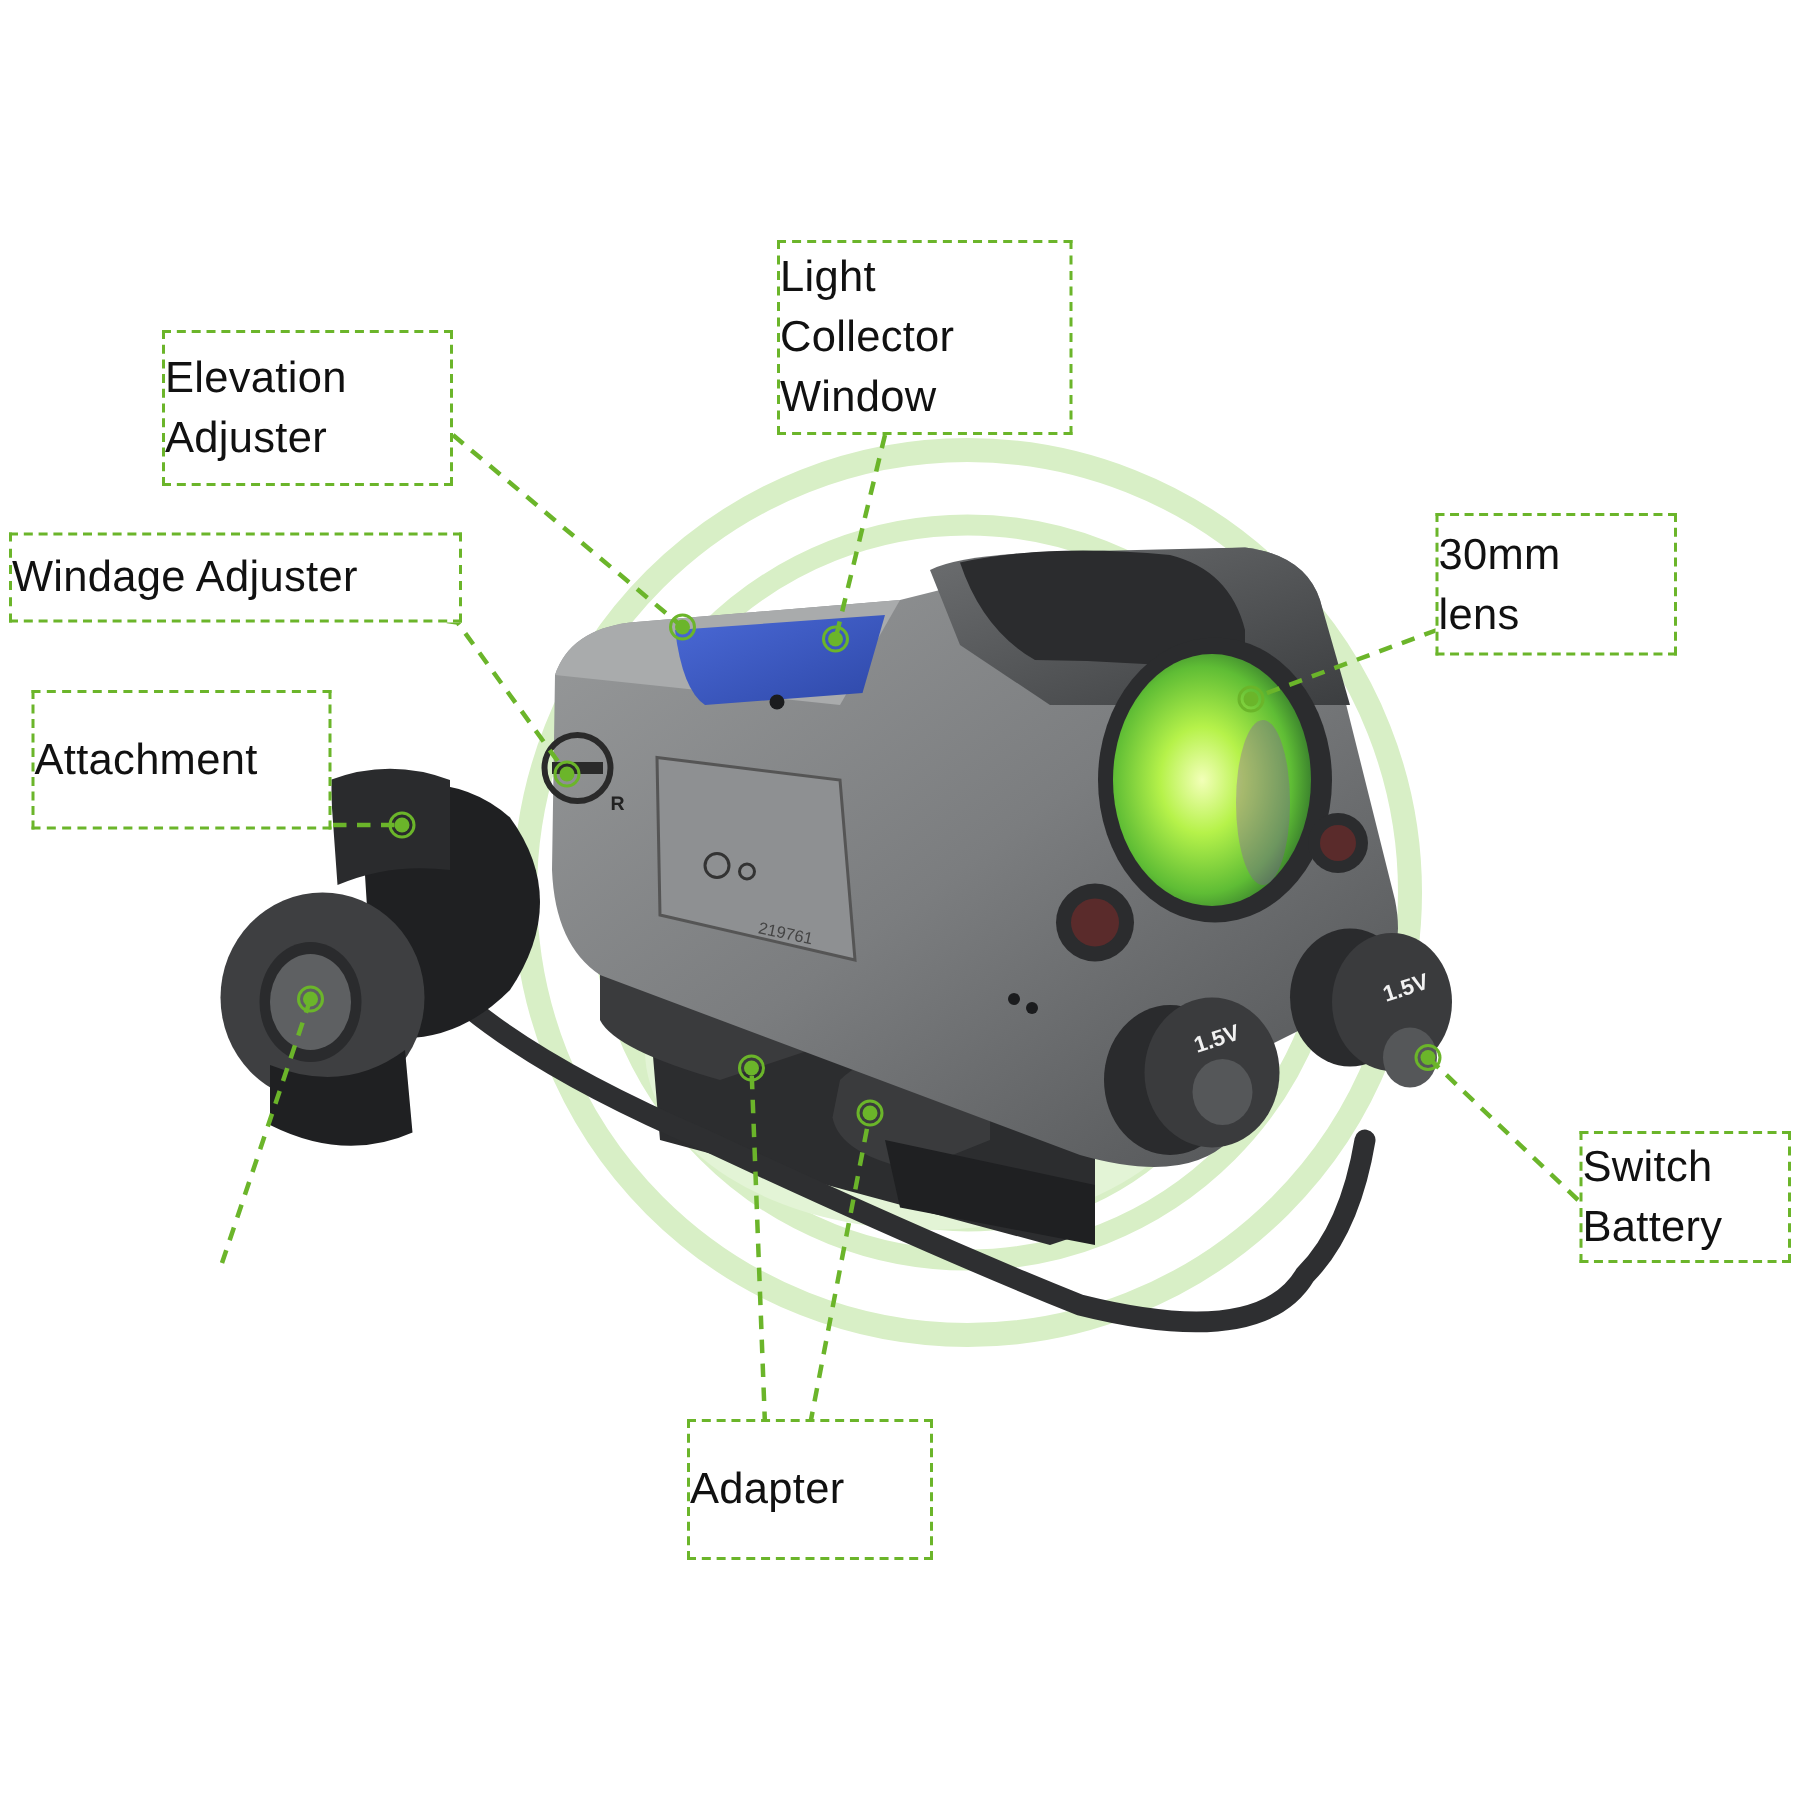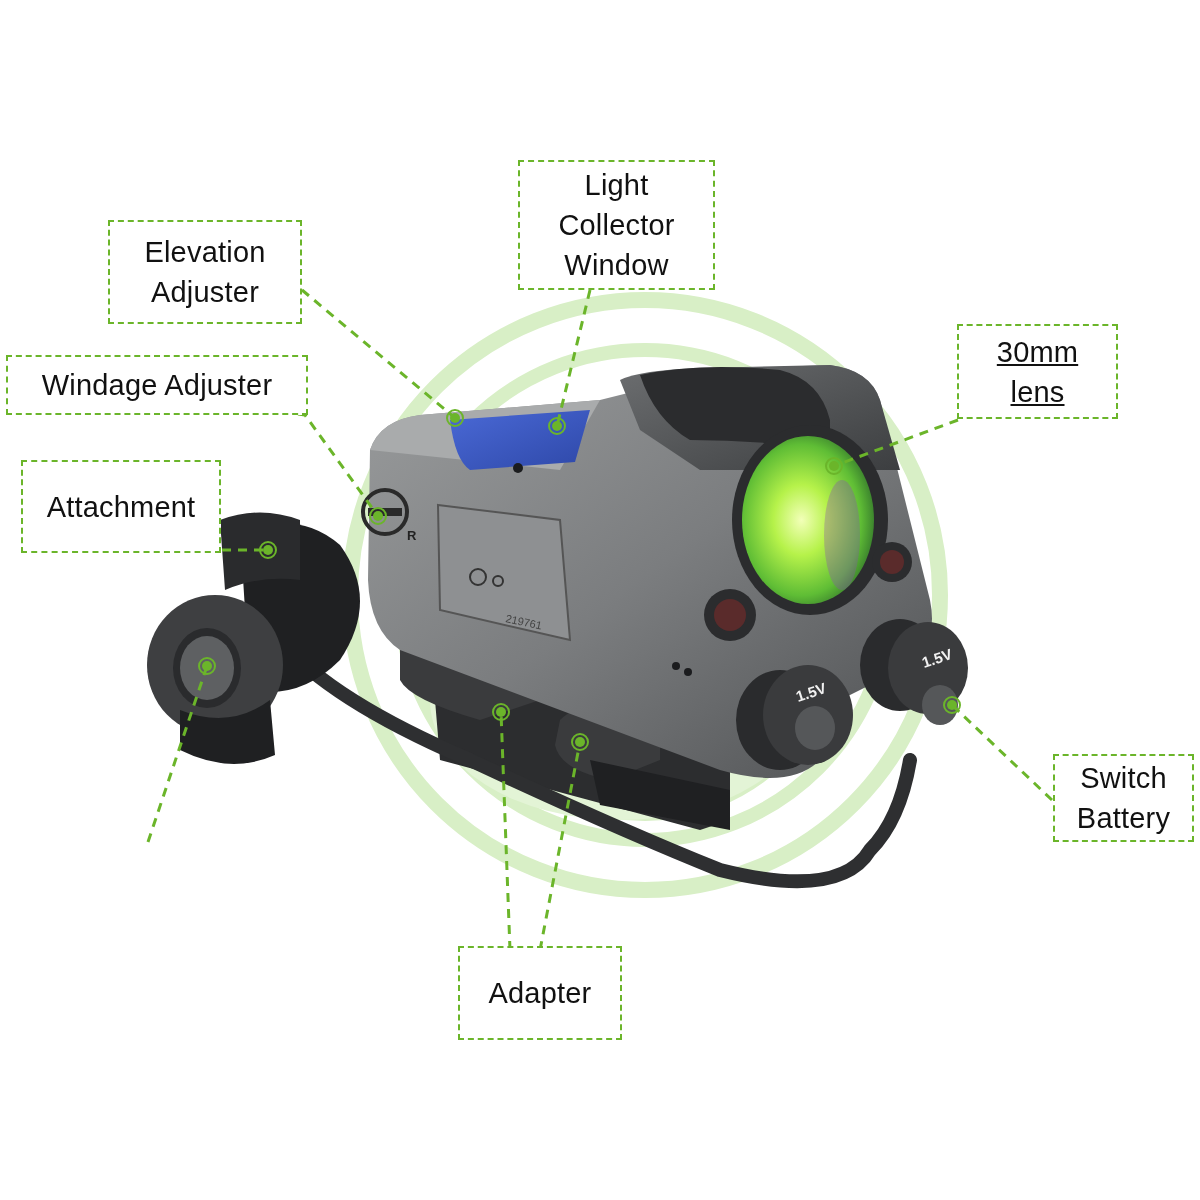--- a/index.html
+++ b/index.html
@@ -1,18 +1,18 @@
 <!DOCTYPE html>
 <html><head>
 <meta charset="utf-8">
 <style>
   html, body { margin: 0; padding: 0; background: #ffffff; }
   .canvas { position: relative; width: 1200px; height: 1200px; overflow: hidden; background: #ffffff; font-family: "Liberation Sans", "DejaVu Sans", sans-serif; }
   svg.art { position: absolute; left: 0; top: 0; width: 1200px; height: 1200px; }
-  .callout { position: absolute; box-sizing: border-box; border: 2.5px dashed #6bb52a; background: #ffffff; color: #111111; font-size: 29px; line-height: 40px; text-align: center; display: flex; flex-direction: column; justify-content: center; letter-spacing: 0.2px; }
+  .callout { position: absolute; box-sizing: border-box; border: 2.5px dashed #6bb52a; background: #ffffff; color: #111111; font-size: 29px; line-height: 40px; display: flex; flex-direction: column; justify-content: center; letter-spacing: 0.2px; }
   .callout span { display: block; white-space: nowrap; }
 </style>
 </head>
 <body>
 
 <div class="canvas">
 
   <svg class="art" viewBox="0 0 1200 1200">
     <defs>
       <linearGradient id="body" x1="0" y1="0" x2="1" y2="1">
@@ -168,21 +168,21 @@
   </div>
 
   <div class="callout" style="left:6px; top:355px; width:302px; height:60px;">
     <span>Windage Adjuster</span>
   </div>
 
   <div class="callout" style="left:21px; top:460px; width:200px; height:93px;">
     <span>Attachment</span>
   </div>
 
-  <div class="callout" style="left:957px; top:324px; width:161px; height:95px;text-decoration:underline;">
+  <div class="callout" style="left:957px; top:342px; width:161px; height:95px;">
     <span>30mm</span>
     <span>lens</span>
   </div>
 
   <div class="callout" style="left:1053px; top:754px; width:141px; height:88px;">
     <span>Switch</span>
     <span>Battery</span>
   </div>
 
 

